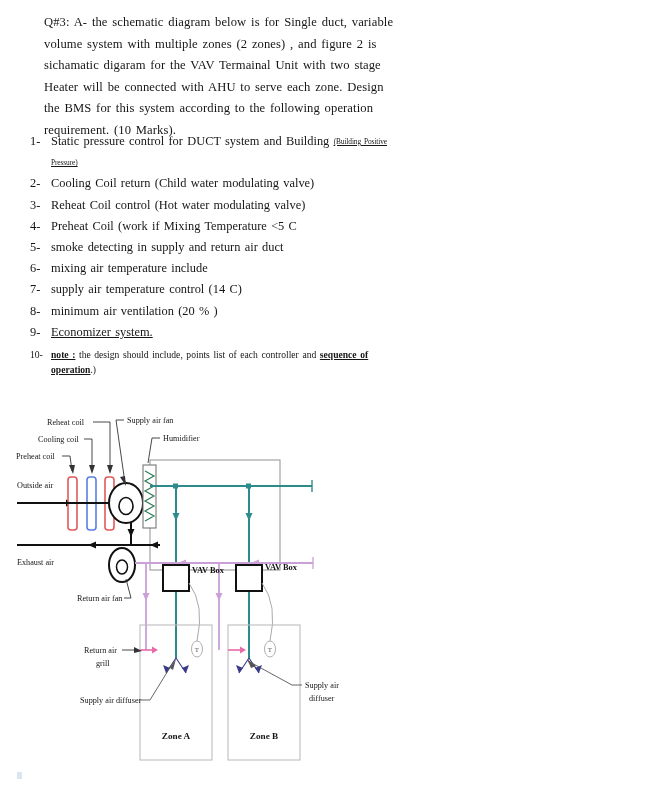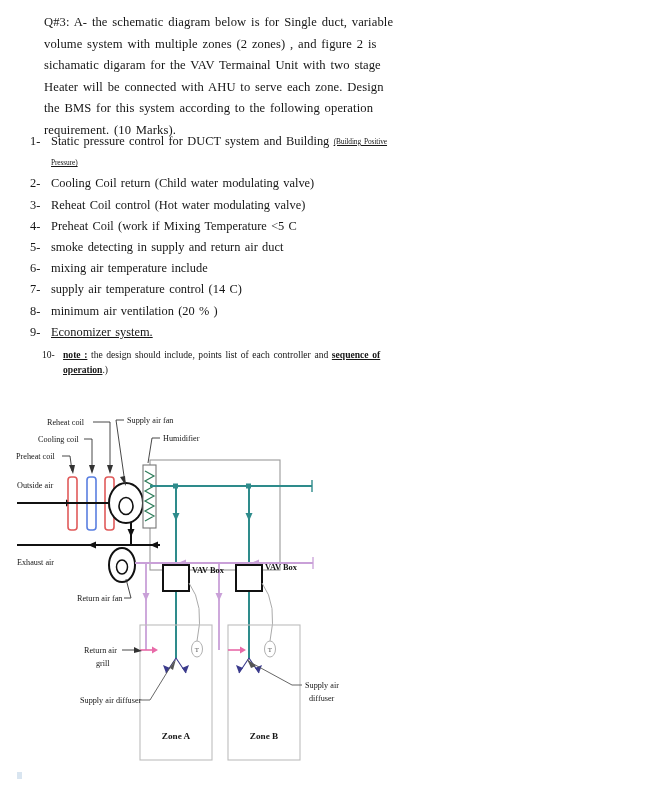--- a/index.html
+++ b/index.html
@@ -27,21 +27,21 @@
   .list{
     position:absolute;left:30px;top:131px;width:360px;
     font-size:12.4px;line-height:21.2px;color:#161616;
   }
   .li{display:flex;margin-bottom:0px;word-spacing:1.2px;}
   .li .num{width:21px;flex:0 0 21px;}
   .li .txt{flex:1;}
   .small-par{font-size:7.4px;text-decoration:underline;letter-spacing:-.1px;vertical-align:1px;}
   .u{text-decoration:underline;}
   .b{font-weight:bold;text-decoration:underline;}
-  .li10{font-size:9.6px;line-height:15px;margin-left:12px;}
+  .li10{font-size:9.6px;line-height:15px;}
   .li10 .num{width:21px;flex:0 0 21px;}
 
   
   .diagram{position:absolute;left:0;top:405px;width:664px;height:390px;}
   .diagram svg{display:block;}
 
   .artifact{
     position:absolute;left:17px;top:772px;width:5px;height:7px;
     background:#b9cfe4;opacity:.55;
   }

